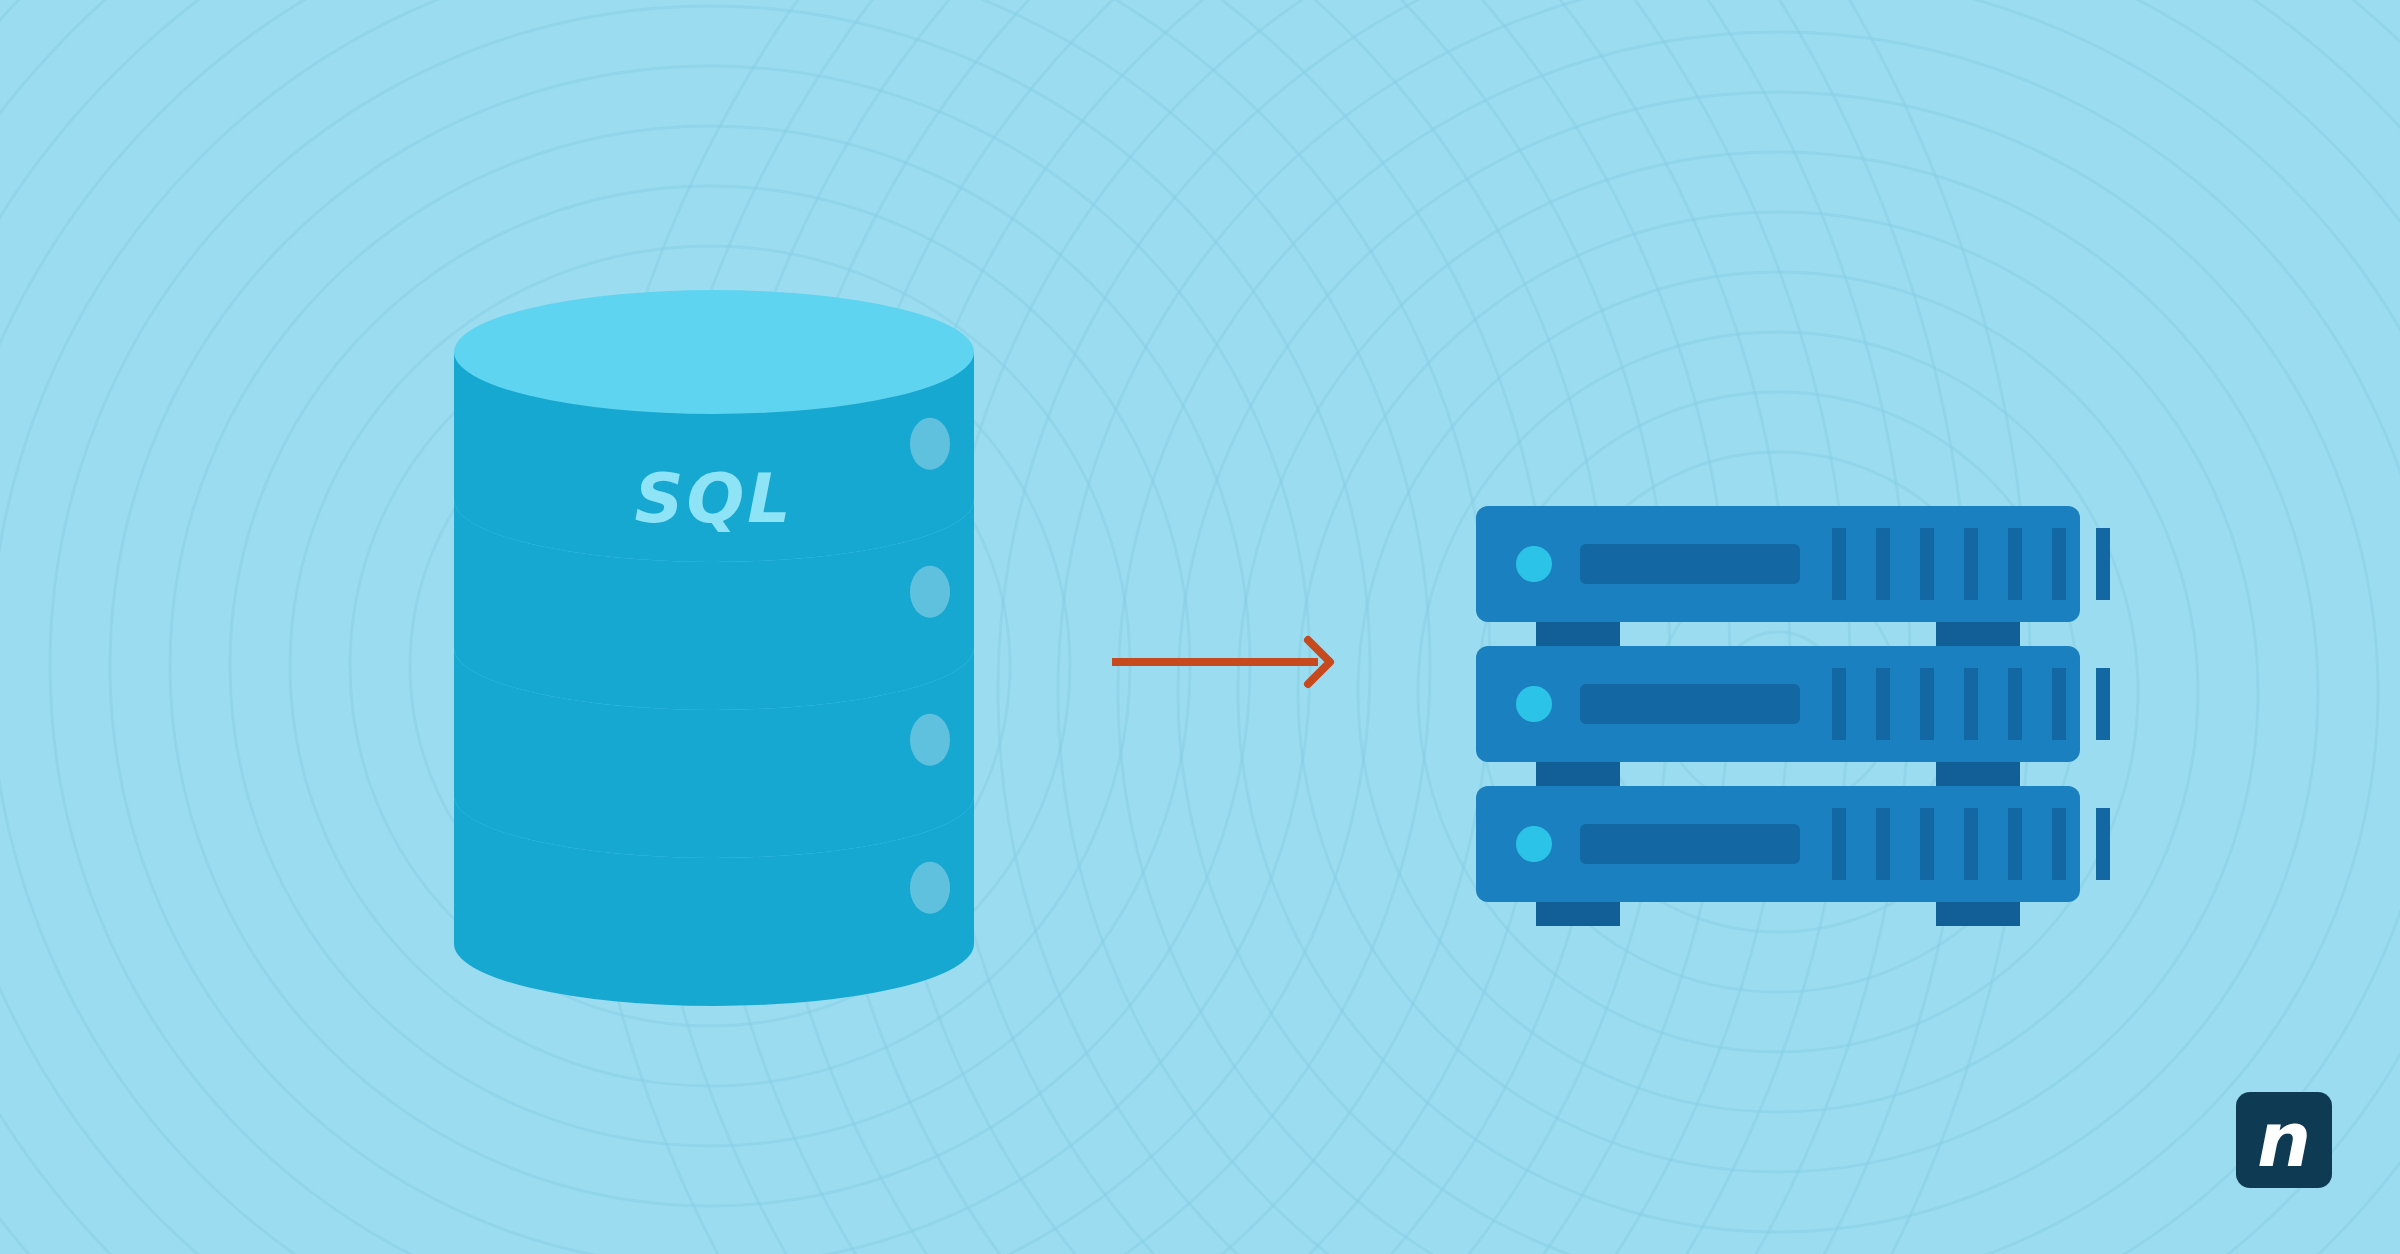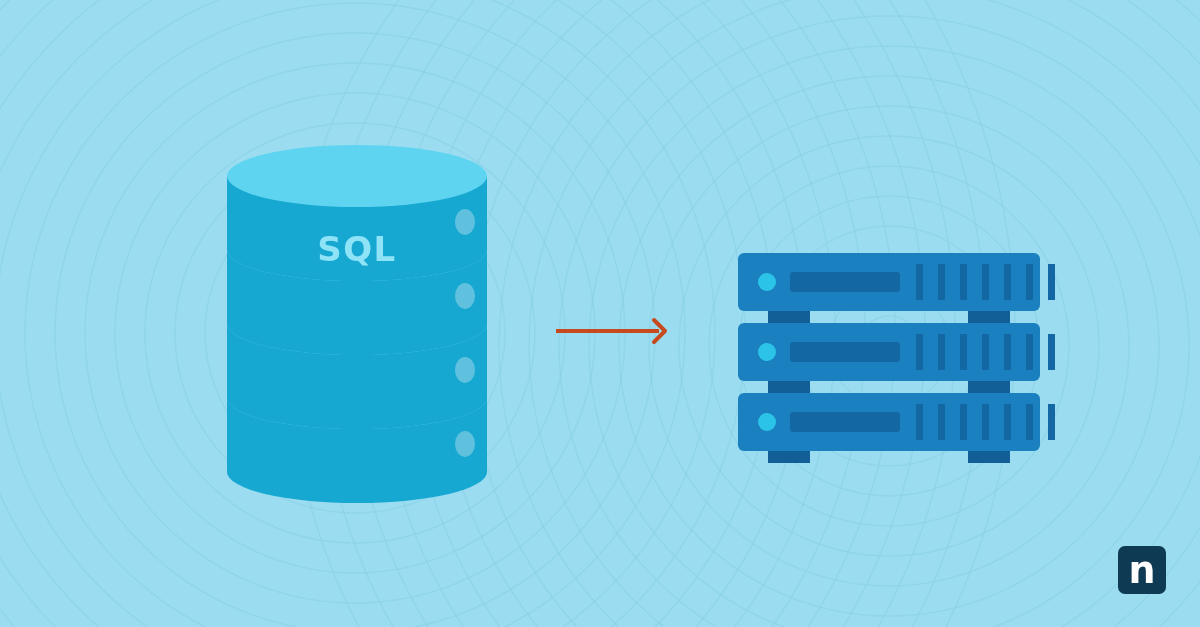--- a/index.html
+++ b/index.html
@@ -10,20 +10,21 @@
   }
   body {
     font-family: "Liberation Sans", sans-serif;
   }
   #canvas {
     position: relative;
     width: 1200px;
     height: 627px;
     overflow: hidden;
     background: #f9a8d4;
+    font-style: italic;
   }
   #canvas svg.layer {
     position: absolute;
     top: 0;
     left: 0;
     width: 1200px;
     height: 627px;
     display: block;
   }
   .sql-label {

